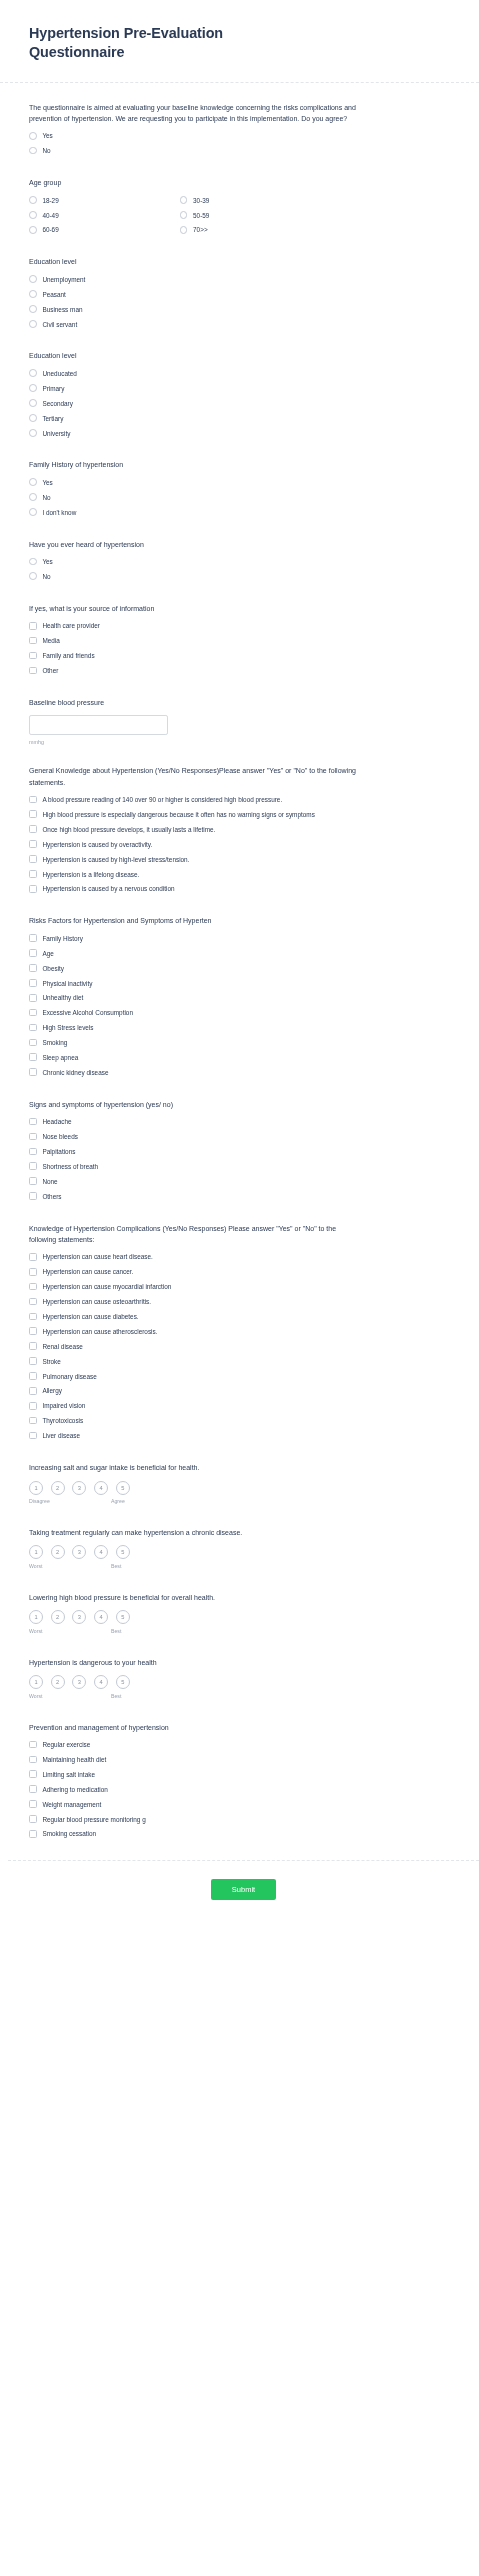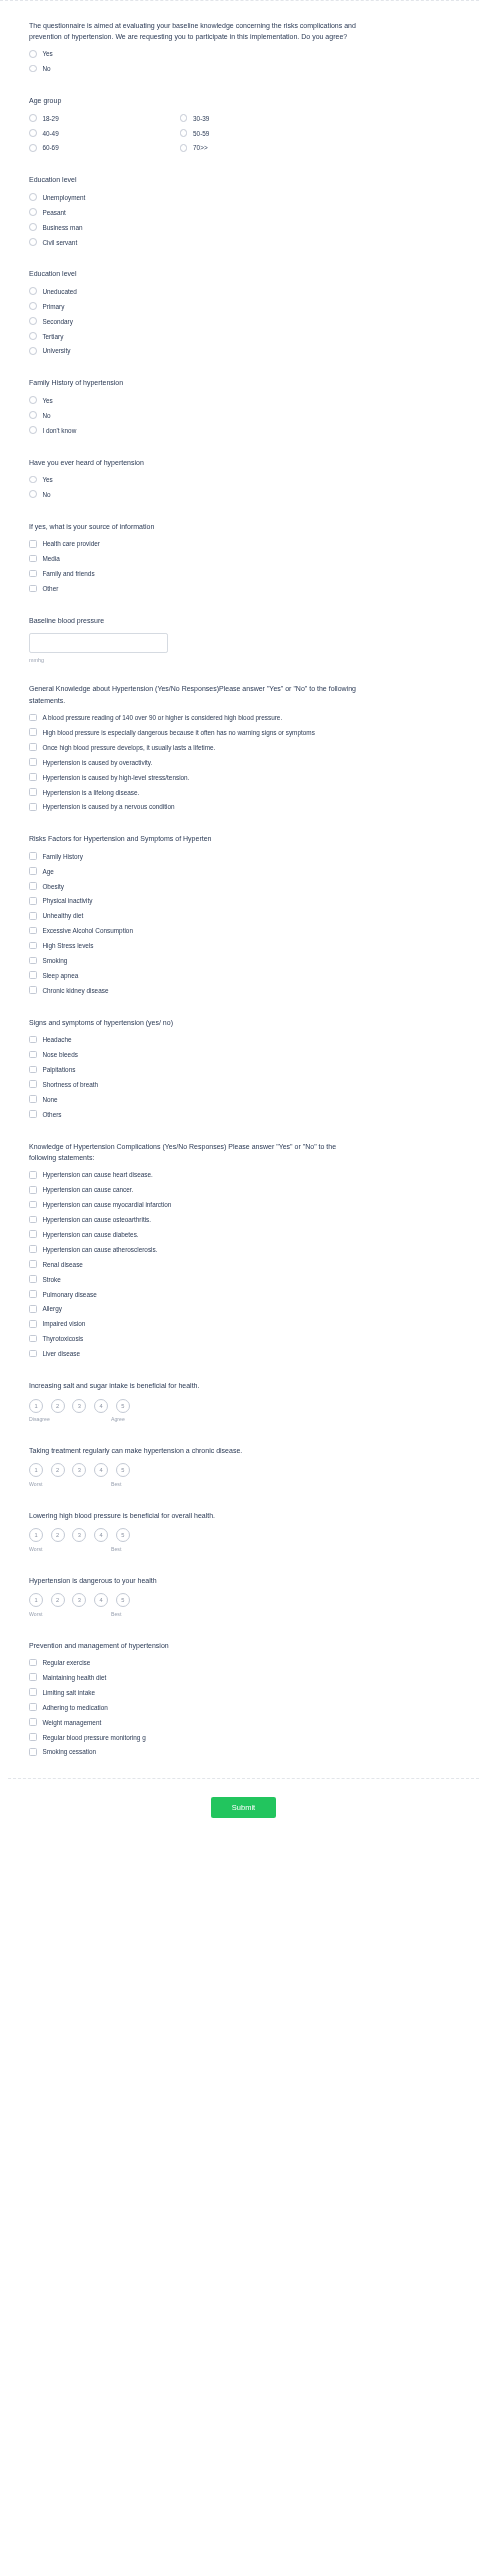--- a/index.html
+++ b/index.html
@@ -186,20 +186,23 @@
     min-width: 62px;
     cursor: pointer;
     line-height: 21.6px;
   }
 </style>
 </head>
 <body>
 
 <div class="page">
 
+  <header class="form-header">
+    <h1 class="form-title">Hypertension Pre-Evaluation Questionnaire</h1>
+  </header>
 
   <hr class="rule">
 
   <main class="form-body">
       <section class="field">
         <div class="field-label">The questionnaire is aimed at evaluating your baseline knowledge concerning the risks complications and prevention of hypertension. We are requesting you to participate in this implementation. Do you agree?</div>
         <div class="options">
           <label class="option">
             <span class="radio-box"></span>
             <span class="option-label">Yes</span>

